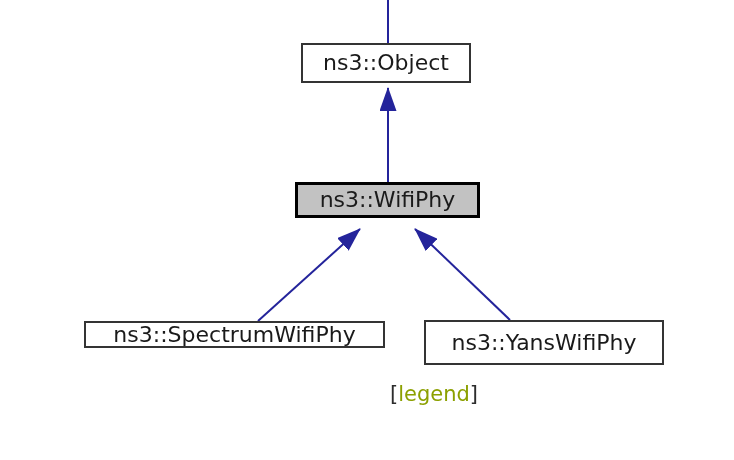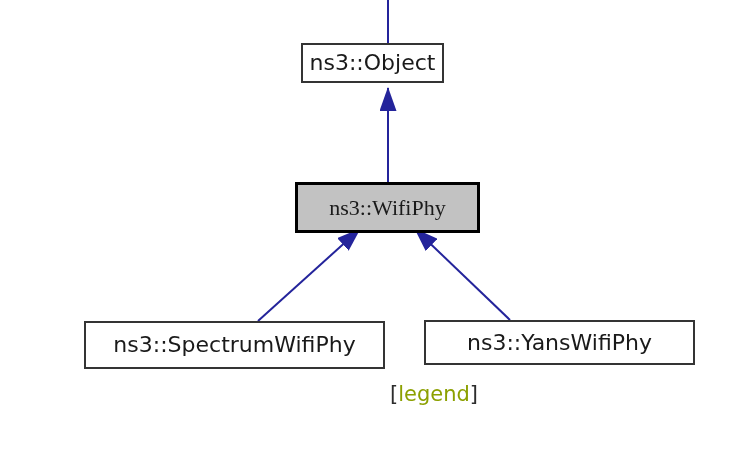--- a/index.html
+++ b/index.html
@@ -30,24 +30,24 @@
     border:2px solid var(--node-border);
     color:var(--text-color);
     font-size:22px;
     white-space:nowrap;
     line-height:1;
   }
   .node.current{
     background:var(--current-fill);
     border:3px solid #000000;
   }
-  .node-object   {left:301px;top:43px; width:143px;height:40px;}
-  .node-wifiphy  {left:295px;top:182px;width:185px;height:51px;font-family:Liberation Serif, serif;}
-  .node-spectrum {left:84px; top:321px;width:301px;height:48px;}
-  .node-yans     {left:424px;top:320px;width:271px;height:45px;}
+  .node-object   {left:301px;top:43px; width:170px;height:40px;}
+  .node-wifiphy  {left:295px;top:182px;width:185px;height:36px;}
+  .node-spectrum {left:84px; top:321px;width:301px;height:27px;}
+  .node-yans     {left:424px;top:320px;width:240px;height:45px;}
   .legend-caption{
     position:absolute;
     left:376px;top:381px;width:116px;height:26px;
     display:flex;align-items:center;justify-content:center;
     font-size:21px;color:var(--bracket-color);
   }
   .legend-link{
     color:var(--legend-link);
     font-weight:normal;
     text-decoration:none;

